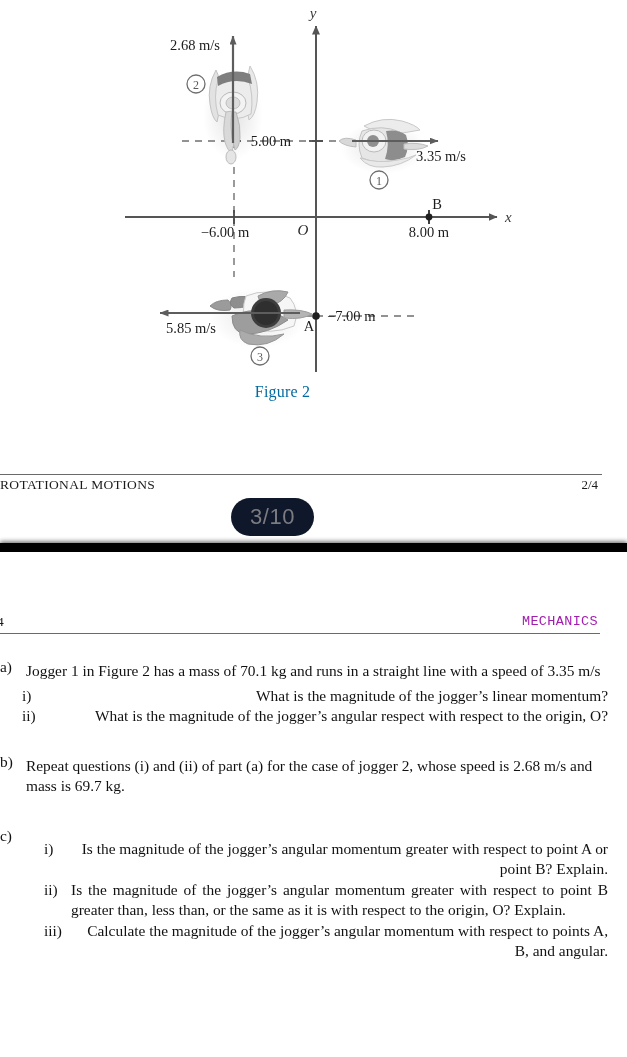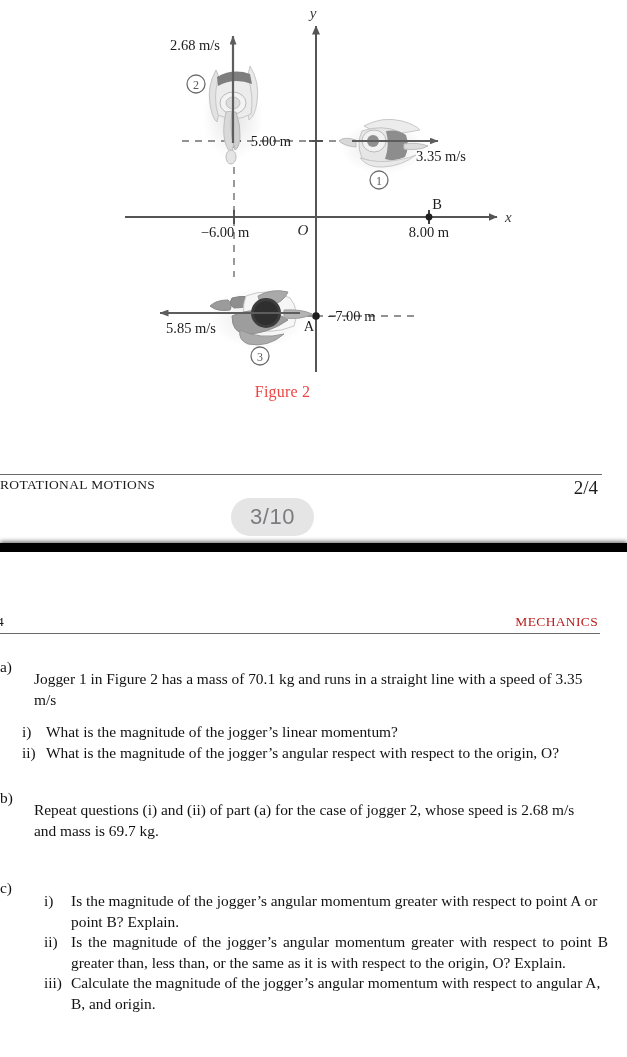--- a/index.html
+++ b/index.html
@@ -37,21 +37,21 @@
   #figure-svg { display: block; }
 
   .fig-caption {
     position: absolute;
     left: 0;
     top: 383px;
     width: 565px;
     text-align: center;
     font-size: 16px;
     letter-spacing: .2px;
-    color: #ef4444;
+    color: #0369a1;
   }
 
   
   .footer-rule {
     position: absolute;
     left: 0;
     top: 474px;
     width: 602px;
     height: 1px;
     background: #6a6a6a;
@@ -69,33 +69,33 @@
     width: 602px;
     text-align: left;
     font-size: 13.5px;
     letter-spacing: .35px;
     color: #1b1b1b;
   }
   .footer-pagenum {
     position: absolute;
     right: 4px;
     top: 0;
-    font-size: 19px;
+    font-size: 13px;
     color: #1b1b1b;
   }
 
   
   .page-pill {
     position: absolute;
     left: 231px;
     top: 498px;
     width: 83px;
     height: 38px;
     border-radius: 19px;
-    background: #e5e5e5;
+    background: #0f172a;
     display: flex;
     align-items: center;
     justify-content: center;
     font-family: "Liberation Sans", sans-serif;
     font-size: 22px;
     color: #7b7b80;
     letter-spacing: .5px;
   }
 
   
@@ -132,21 +132,22 @@
     top: 0;
     font-size: 13.5px;
     color: #1b1b1b;
   }
   .hdr-right {
     position: absolute;
     right: 29px;
     top: 0;
     font-size: 13.5px;
     letter-spacing: .35px;
-    color: #b91c1c;
+    color: #a21caf;
+    font-family: Liberation Mono, monospace;
   }
   .hdr-rule {
     position: absolute;
     left: 0;
     top: 81px;
     width: 600px;
     height: 1px;
     background: #6a6a6a;
   }
 
@@ -164,38 +165,38 @@
   .q-row {
     display: flex;
     align-items: flex-start;
   }
   .q-marker {
     flex: 0 0 auto;
     width: 22px;
     text-align: left;
   }
   .q-body { flex: 1 1 auto; }
-  .q-body p { margin: 12px; }
+  .q-body p { margin: 4px; }
   .q-body p.justify {
     text-align: justify;
     text-align-last: left;
   }
 
   .sub-list { margin-top: 0; }
   .sub-row {
     display: flex;
     align-items: flex-start;
   }
   .sub-marker {
     flex: 0 0 auto;
     width: 24px;
   }
   .sub-marker.wide { width: 27px; }
   .sub-body { flex: 1 1 auto; }
-  .sub-body p { margin: 0; }
+  .sub-body p { margin: 0; text-align: right; }
   .sub-body p.justify {
     text-align: justify;
     text-align-last: left;
   }
 
   .gap-sm { height: 13px; }
   .gap-md { height: 19px; }
   .indent-c { padding-left: 22px; }
 </style>
 </head>
@@ -447,21 +448,21 @@
             </div>
             <div class="sub-row">
               <div class="sub-marker wide">ii)</div>
               <div class="sub-body">
                 <p class="justify">Is the magnitude of the jogger’s angular momentum greater with respect to point B greater than, less than, or the same as it is with respect to the origin, O? Explain.</p>
               </div>
             </div>
             <div class="sub-row">
               <div class="sub-marker wide">iii)</div>
               <div class="sub-body">
-                <p>Calculate the magnitude of the jogger’s angular momentum with respect to angular A, B, and origin.</p>
+                <p>Calculate the magnitude of the jogger’s angular momentum with respect to points A, B, and angular.</p>
               </div>
             </div>
           </div>
         </div>
       </div>
     </div>
 
   </div>
 </div>
 

